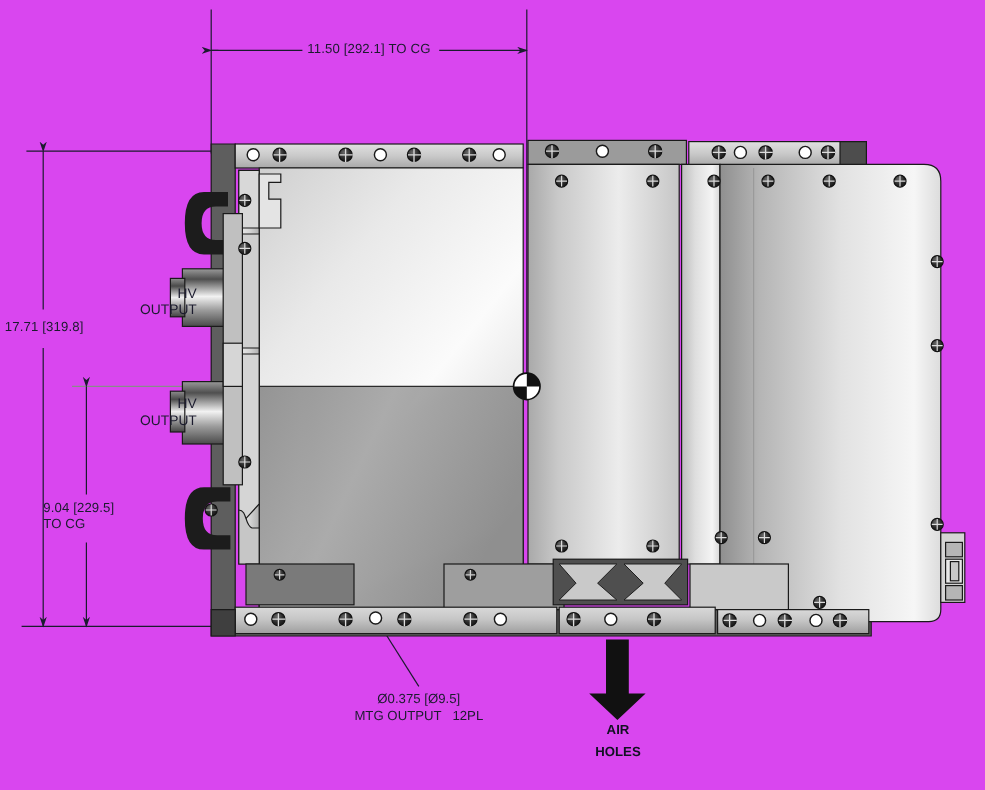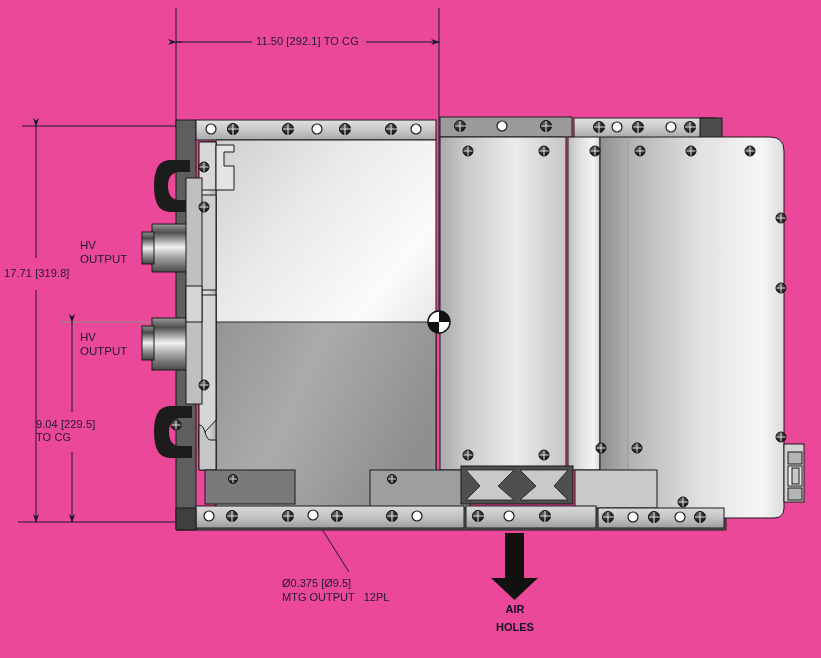--- a/index.html
+++ b/index.html
@@ -8,54 +8,54 @@
     background: #ffffff;
   }
   body {
     font-family: "Liberation Sans", sans-serif;
     color: #1b1b2e;
   }
   #stage {
     position: relative;
     width: 821px;
     height: 658px;
-    background: #ec4899;
+    background: #d946ef;
     overflow: hidden;
   }
   .dimtext {
     position: absolute;
     font-size: 11px;
     line-height: 13px;
     color: #1b1b2e;
     white-space: pre;
     letter-spacing: 0.1px;
   }
   .label-hv {
     position: absolute;
     font-size: 11.5px;
     line-height: 14px;
-    text-align: left;
+    text-align: right;
     color: #1b1b2e;
     white-space: pre;
     font-weight: 400;
   }
   .label-airflow {
     position: absolute;
     font-size: 11px;
     line-height: 18px;
     text-align: center;
     font-weight: bold;
     color: #111122;
     white-space: pre;
   }
   .label-mtg {
     position: absolute;
     font-size: 11px;
     line-height: 14px;
-    text-align: left;
+    text-align: center;
     color: #1b1b2e;
     white-space: pre;
   }
   svg.layer {
     position: absolute;
     left: 0;
     top: 0;
     width: 821px;
     height: 658px;
   }

